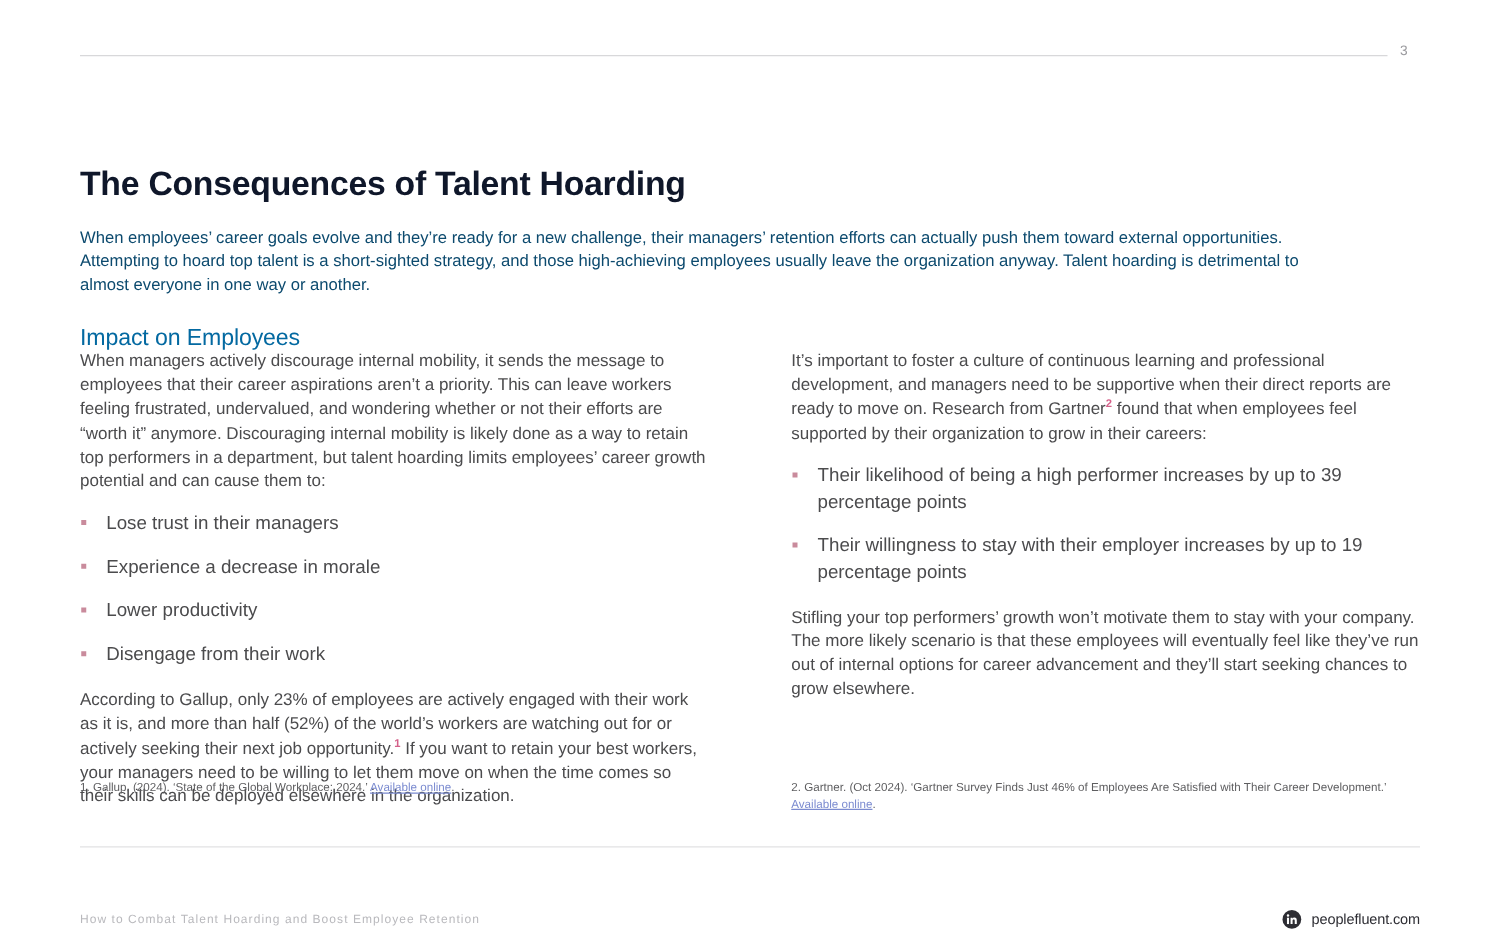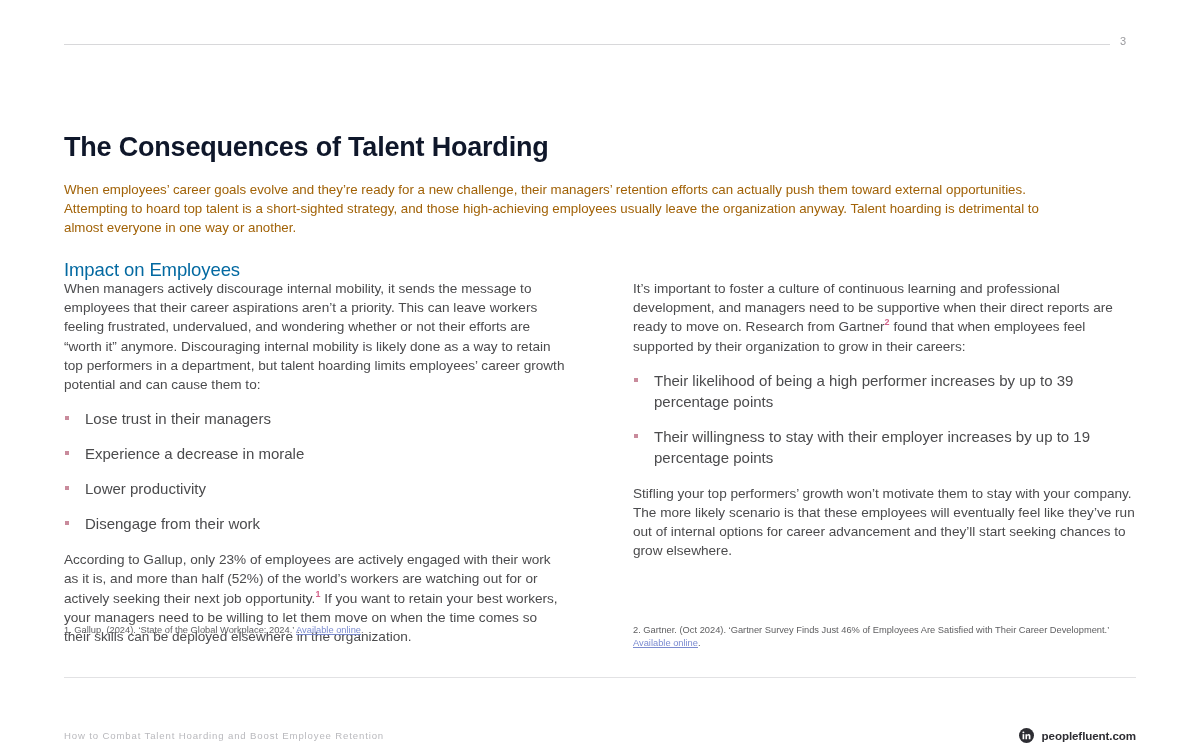--- a/index.html
+++ b/index.html
@@ -61,21 +61,21 @@
   }
 
   
   .intro {
     position: absolute;
     left: 64px;
     top: 167px;
     width: 1012px;
     font-size: 13.3px;
     line-height: 19px;
-    color: #a16207;
+    color: #0c4a6e;
   }
 
   
   .section-heading {
     position: absolute;
     left: 64px;
     top: 244px;
     font-size: 18.5px;
     color: #0369a1;
     font-weight: normal;
@@ -190,21 +190,21 @@
     border-radius: 50%;
     background: #2d2d33;
     display: inline-flex;
     align-items: center;
     justify-content: center;
   }
   .li-icon svg { display: block; }
   .brand-text {
     font-size: 11.6px;
     color: #2d2d33;
-    font-weight: bold;
+    font-weight: normal;
     letter-spacing: -0.1px;
   }
 </style>
 </head>
 <body>
 
 <div class="page">
 
   <div class="top-band">
     <div class="top-rule"></div>

